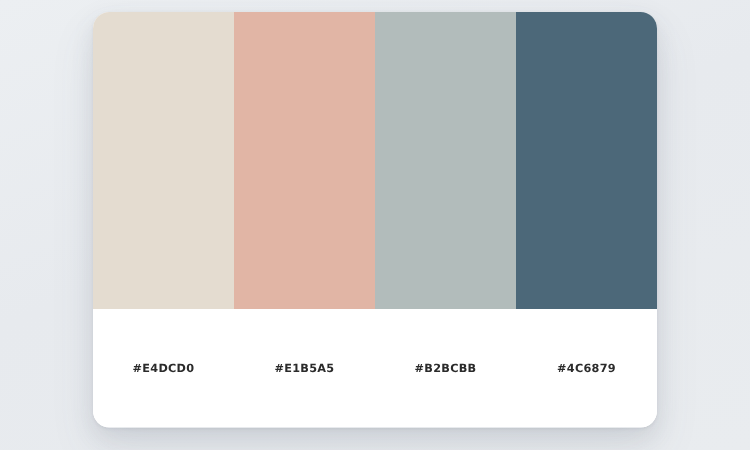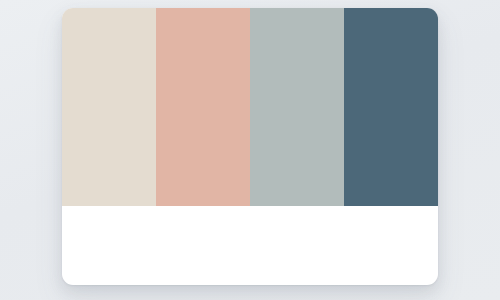--- a/index.html
+++ b/index.html
@@ -83,14 +83,28 @@
 
 <div id="palette-card" style="background-color: rgb(255, 255, 255);">
 
   <div id="swatch-strip">
     <div class="swatch" style="background-color: rgb(228, 220, 208);"></div>
     <div class="swatch" style="background-color: rgb(225, 181, 165);"></div>
     <div class="swatch" style="background-color: rgb(178, 188, 187);"></div>
     <div class="swatch" style="background-color: rgb(76, 104, 121);"></div>
   </div>
 
+  <div id="label-strip" style="background-color: rgb(255, 255, 255);">
+    <div class="label-cell">
+      <span class="hex-label">#E4DCD0</span>
+    </div>
+    <div class="label-cell">
+      <span class="hex-label">#E1B5A5</span>
+    </div>
+    <div class="label-cell">
+      <span class="hex-label">#B2BCBB</span>
+    </div>
+    <div class="label-cell">
+      <span class="hex-label">#4C6879</span>
+    </div>
+  </div>
 
 </div>
 
 </body></html>

